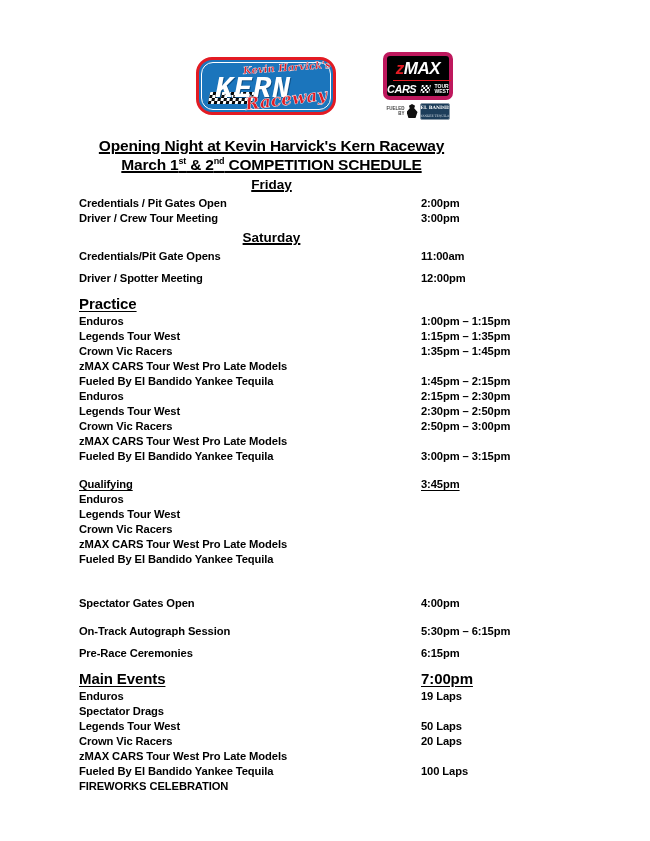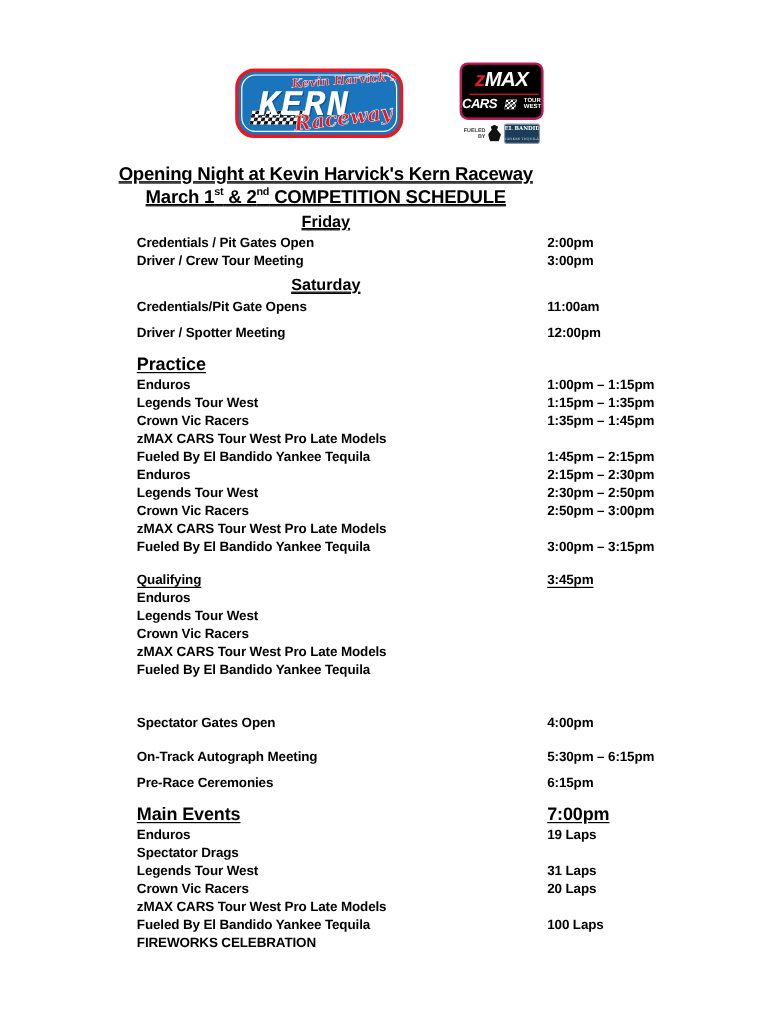--- a/index.html
+++ b/index.html
@@ -107,21 +107,21 @@
     width: 70px;
     height: 70px;
   }
   .zmax-box {
     position: absolute;
     top: 0;
     left: 0;
     width: 70px;
     height: 48px;
     background: #000000;
-    border: 2px solid #be185d;
+    border: 4px solid #be185d;
     border-radius: 7px;
     box-sizing: border-box;
   }
   .zmax-top {
     position: absolute;
     top: 4px;
     left: 0;
     width: 100%;
     text-align: center;
     font-family: "Liberation Sans", sans-serif;
@@ -271,21 +271,21 @@
     text-align: center;
     font-weight: bold;
     font-size: 13.5px;
     line-height: 18px;
     text-decoration: underline;
     text-underline-offset: 2px;
     margin-top: 2px;
   }
   .day-heading.saturday { margin-top: 3px; }
 
-  .rows { margin-top: 2px; padding-left: 35px; }
+  .rows { margin-top: 2px; }
 
   .row {
     position: relative;
     height: 15px;
     line-height: 15px;
     font-weight: bold;
     font-size: 11.2px;
     letter-spacing: -0.1px;
     white-space: nowrap;
   }
@@ -472,21 +472,21 @@
       <span class="value"></span>
     </div>
   </div>
 
   <div class="rows">
     <div class="row gap-lg">
       <span class="label">Spectator Gates Open</span>
       <span class="value">4:00pm</span>
     </div>
     <div class="row gap-md">
-      <span class="label">On-Track Autograph Meeting</span>
+      <span class="label">On-Track Autograph Session</span>
       <span class="value">5:30pm – 6:15pm</span>
     </div>
     <div class="row gap-sm">
       <span class="label">Pre-Race Ceremonies</span>
       <span class="value">6:15pm</span>
     </div>
   </div>
 
   <div class="rows">
     <div class="row section-heading gap-sm">
@@ -496,21 +496,21 @@
     <div class="row">
       <span class="label">Enduros</span>
       <span class="value">19 Laps</span>
     </div>
     <div class="row">
       <span class="label">Spectator Drags</span>
       <span class="value"></span>
     </div>
     <div class="row">
       <span class="label">Legends Tour West</span>
-      <span class="value">31 Laps</span>
+      <span class="value">50 Laps</span>
     </div>
     <div class="row">
       <span class="label">Crown Vic Racers</span>
       <span class="value">20 Laps</span>
     </div>
     <div class="row two-line">
       <span class="label">zMAX CARS Tour West Pro Late Models</span>
       <span class="value"></span>
     </div>
     <div class="row">

